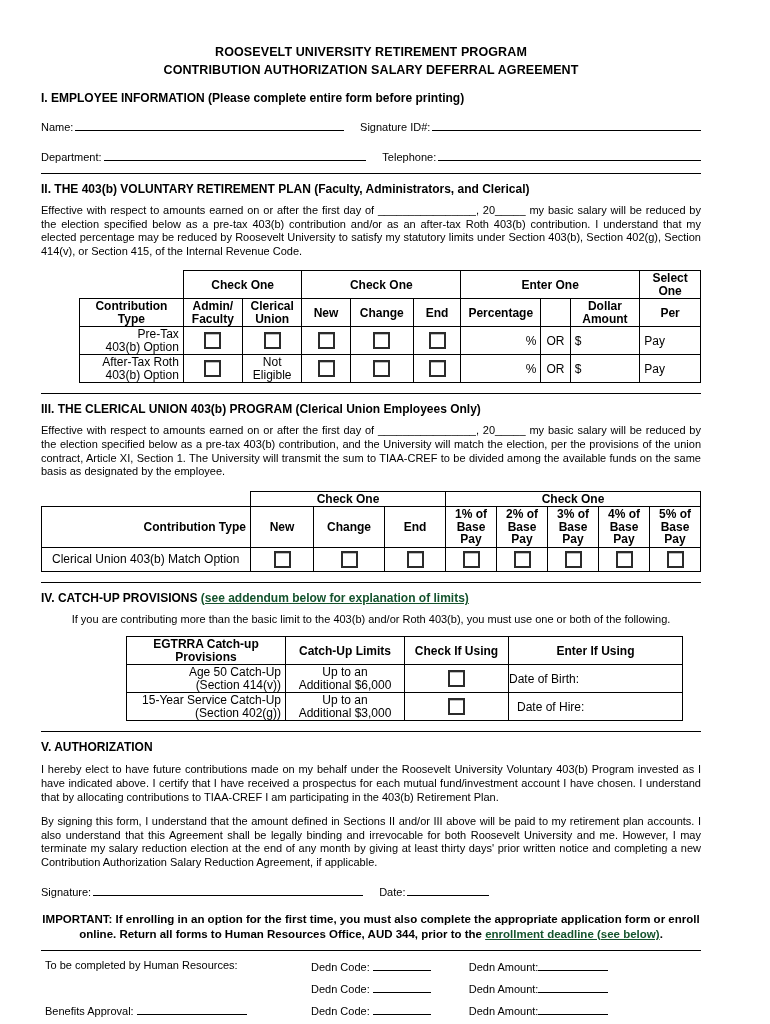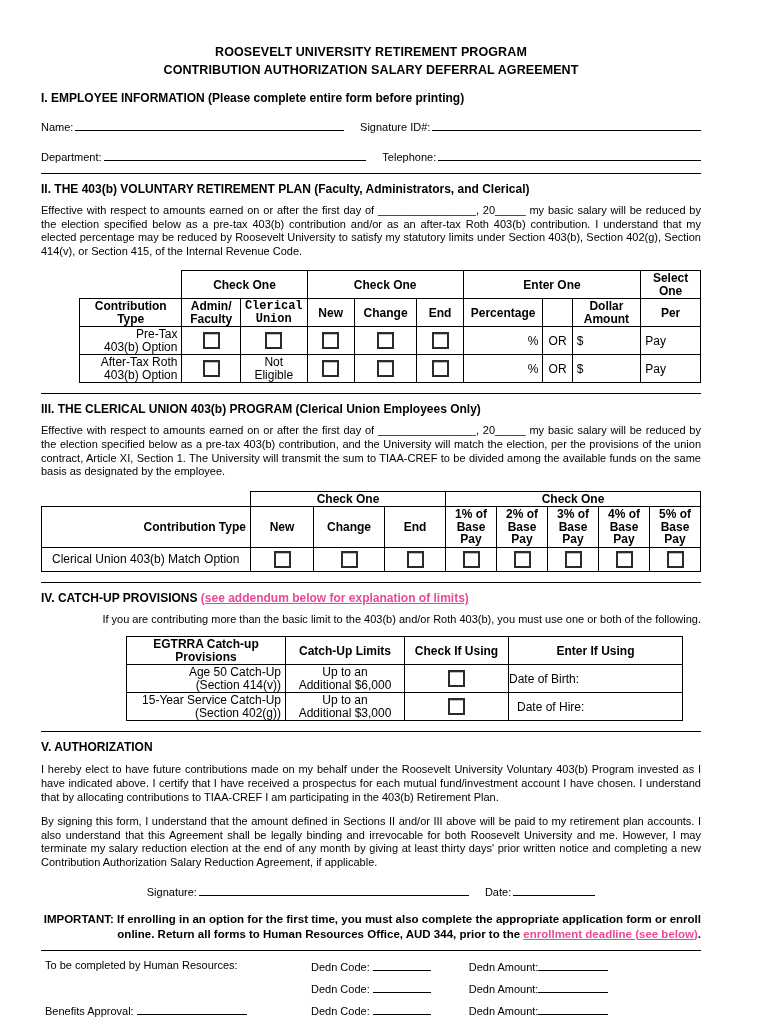--- a/index.html
+++ b/index.html
@@ -44,21 +44,21 @@
     border: 0;
     border-top: 1.3px solid #000;
     margin: 0;
   }
 
   .body-text {
     font-size: 11px;
     line-height: 13.6px;
     text-align: justify;
   }
-  .body-text.nojust { text-align: right; }
+  .body-text.nojust { text-align: center; }
 
   
   .fieldrow {
     display: flex;
     align-items: baseline;
     font-size: 11px;
   }
   .lbl { white-space: nowrap; }
   .dots {
     border-bottom: 1px solid #000;
@@ -94,21 +94,21 @@
     border: 2px solid #2b2b2b;
     background: #fff;
     display: inline-block;
     box-sizing: border-box;
     box-shadow: 0 1px 0 #bdbdbd inset;
     vertical-align: middle;
   }
   .chk-cell { padding: 3px 4px !important; }
 
   .link {
-    color: #ec4899;
+    color: #14532d;
     text-decoration: underline;
     font-weight: bold;
   }
 
   .tbl-wrap { display: flex; }
 </style>
 </head>
 <body>
 
 <div class="page">
@@ -146,21 +146,21 @@
         <th colspan="3">Check One</th>
         <th colspan="3">Enter One</th>
         <th>Select One</th>
       </tr>
       <tr>
         <th style="width:112px;">Contribution Type</th>
         <th style="width:56px;">
           <span>Admin/</span><br>
           <span>Faculty</span>
         </th>
-        <th style="width:56px;font-family:Liberation Mono, monospace;">
+        <th style="width:56px;">
           <span>Clerical</span><br>
           <span>Union</span>
         </th>
         <th style="width:50px;">New</th>
         <th style="width:62px;">Change</th>
         <th style="width:50px;">End</th>
         <th style="width:76px;">Percentage</th>
         <th style="width:22px;"></th>
         <th style="width:72px;">
           <span>Dollar</span><br>
@@ -305,21 +305,21 @@
     </tbody>
       </table>
   </div>
 
   <hr class="hrule" style="margin-top:10px;">
 
   <div class="section-head" style="margin-top:8px;">V. AUTHORIZATION</div>
   <div class="body-text" style="margin-top:9px;">I hereby elect to have future contributions made on my behalf under the Roosevelt University Voluntary 403(b) Program invested as I have indicated above.  I certify that I have received a prospectus for each mutual fund/investment account I have chosen.  I understand that by allocating contributions to TIAA-CREF I am participating in the 403(b) Retirement Plan.</div>
   <div class="body-text" style="margin-top:11px;">By signing this form, I understand that the amount defined in Sections II and/or III above will be paid to my retirement plan accounts.  I also understand that this Agreement shall be legally binding and irrevocable for both Roosevelt University and me.  However, I may terminate my salary reduction election at the end of any month by giving at least thirty days' prior written notice and completing a new Contribution Authorization Salary Reduction Agreement, if applicable.</div>
 
-  <div class="fieldrow" style="margin-top:14px;justify-content:center;">
+  <div class="fieldrow" style="margin-top:14px;">
     <span class="lbl">Signature:</span>
     <span class="dots" style="width:270px; margin-left:2px;"></span>
     <span class="lbl" style="margin-left:16px;">Date:</span>
     <span class="dots" style="width:82px; margin-left:2px;"></span>
   </div>
 
   <div class="body-text nojust" style="margin-top:14px; font-weight:bold; font-size:11.5px; line-height:15px;">
     <span>IMPORTANT:</span><span>  If enrolling in an option for the first time, you must also complete the appropriate application form or enroll online. Return all forms to Human Resources Office, AUD 344, prior to the </span><span class="link">enrollment deadline (see below)</span><span>.</span>
   </div>
 

